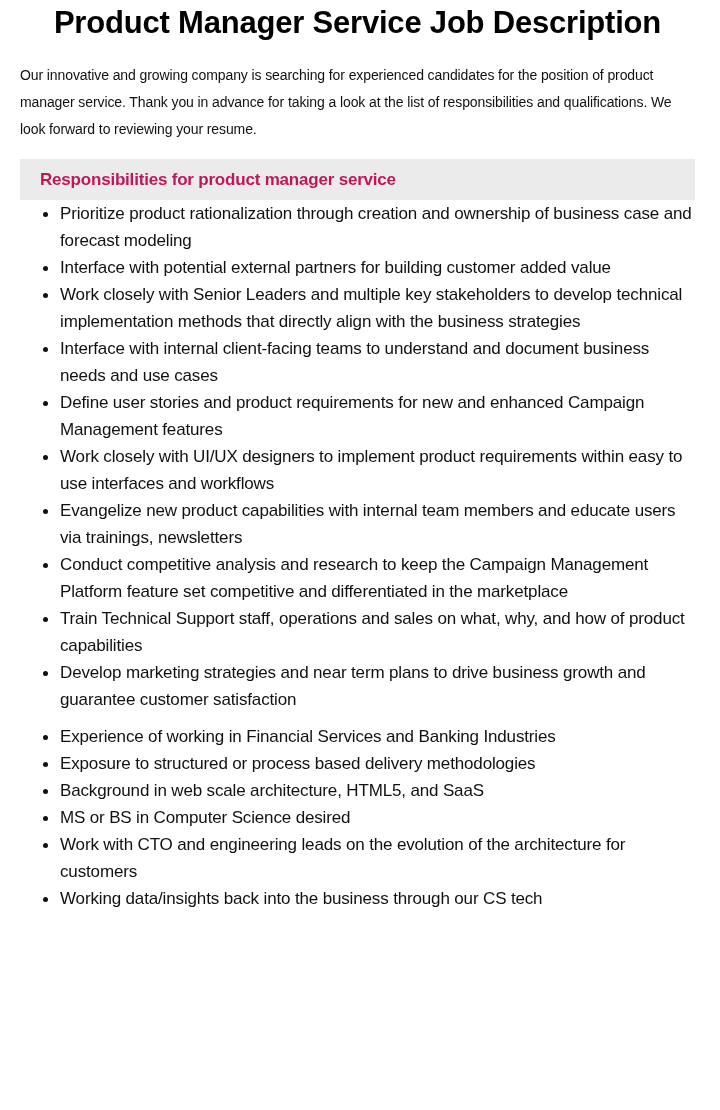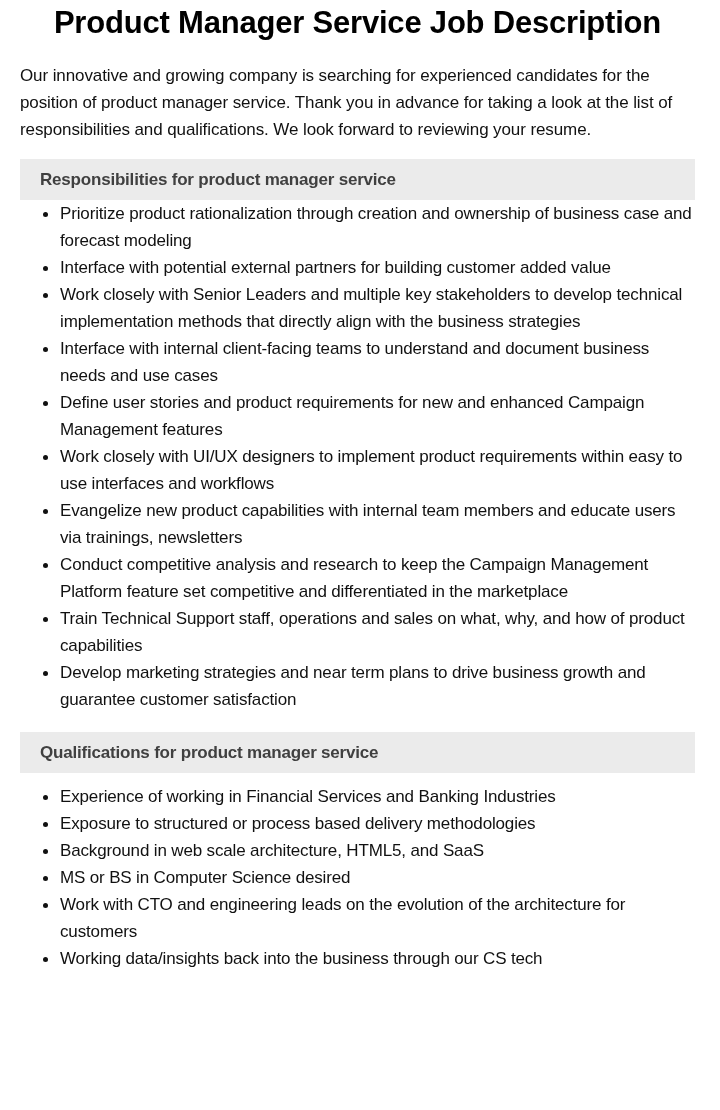--- a/index.html
+++ b/index.html
@@ -23,34 +23,34 @@
       height: 42px;
       text-align: center;
       font-size: 31px;
       font-weight: bold;
       line-height: 42px;
       letter-spacing: -0.2px;
       color: #000000;
     }
     .intro {
       margin: 18px 0 0 0;
-      font-size: 17px;
+      font-size: 14px;
       line-height: 27px;
       letter-spacing: -0.1px;
     }
     .section-header {
       margin-top: 16px;
       background: #ebebeb;
       height: 41px;
       padding-left: 20px;
       font-size: 17px;
       font-weight: bold;
       line-height: 42px;
       letter-spacing: -0.2px;
-      color: #404040;
+      color: #be185d;
     }
     ul {
       margin: 0;
       padding: 0 0 0 40px;
       list-style: none;
     }
     li {
       position: relative;
       font-size: 17px;
       line-height: 27px;
@@ -84,21 +84,20 @@
     <li>Work closely with Senior Leaders and multiple key stakeholders to develop technical implementation methods that directly align with the business strategies</li>
     <li>Interface with internal client-facing teams to understand and document business needs and use cases</li>
     <li>Define user stories and product requirements for new and enhanced Campaign Management features</li>
     <li>Work closely with UI/UX designers to implement product requirements within easy to use interfaces and workflows</li>
     <li>Evangelize new product capabilities with internal team members and educate users via trainings, newsletters</li>
     <li>Conduct competitive analysis and research to keep the Campaign Management Platform feature set competitive and differentiated in the marketplace</li>
     <li>Train Technical Support staff, operations and sales on what, why, and how of product capabilities</li>
     <li>Develop marketing strategies and near term plans to drive business growth and guarantee customer satisfaction</li>
   </ul>
 
-  <div class="section-header qual-header">Qualifications for product manager service</div>
   <ul class="qual-list">
     <li>Experience of working in Financial Services and Banking Industries</li>
     <li>Exposure to structured or process based delivery methodologies</li>
     <li>Background in web scale architecture, HTML5, and SaaS</li>
     <li>MS or BS in Computer Science desired</li>
     <li>Work with CTO and engineering leads on the evolution of the architecture for customers</li>
     <li>Working data/insights back into the business through our CS tech</li>
   </ul>
 </div>
 

